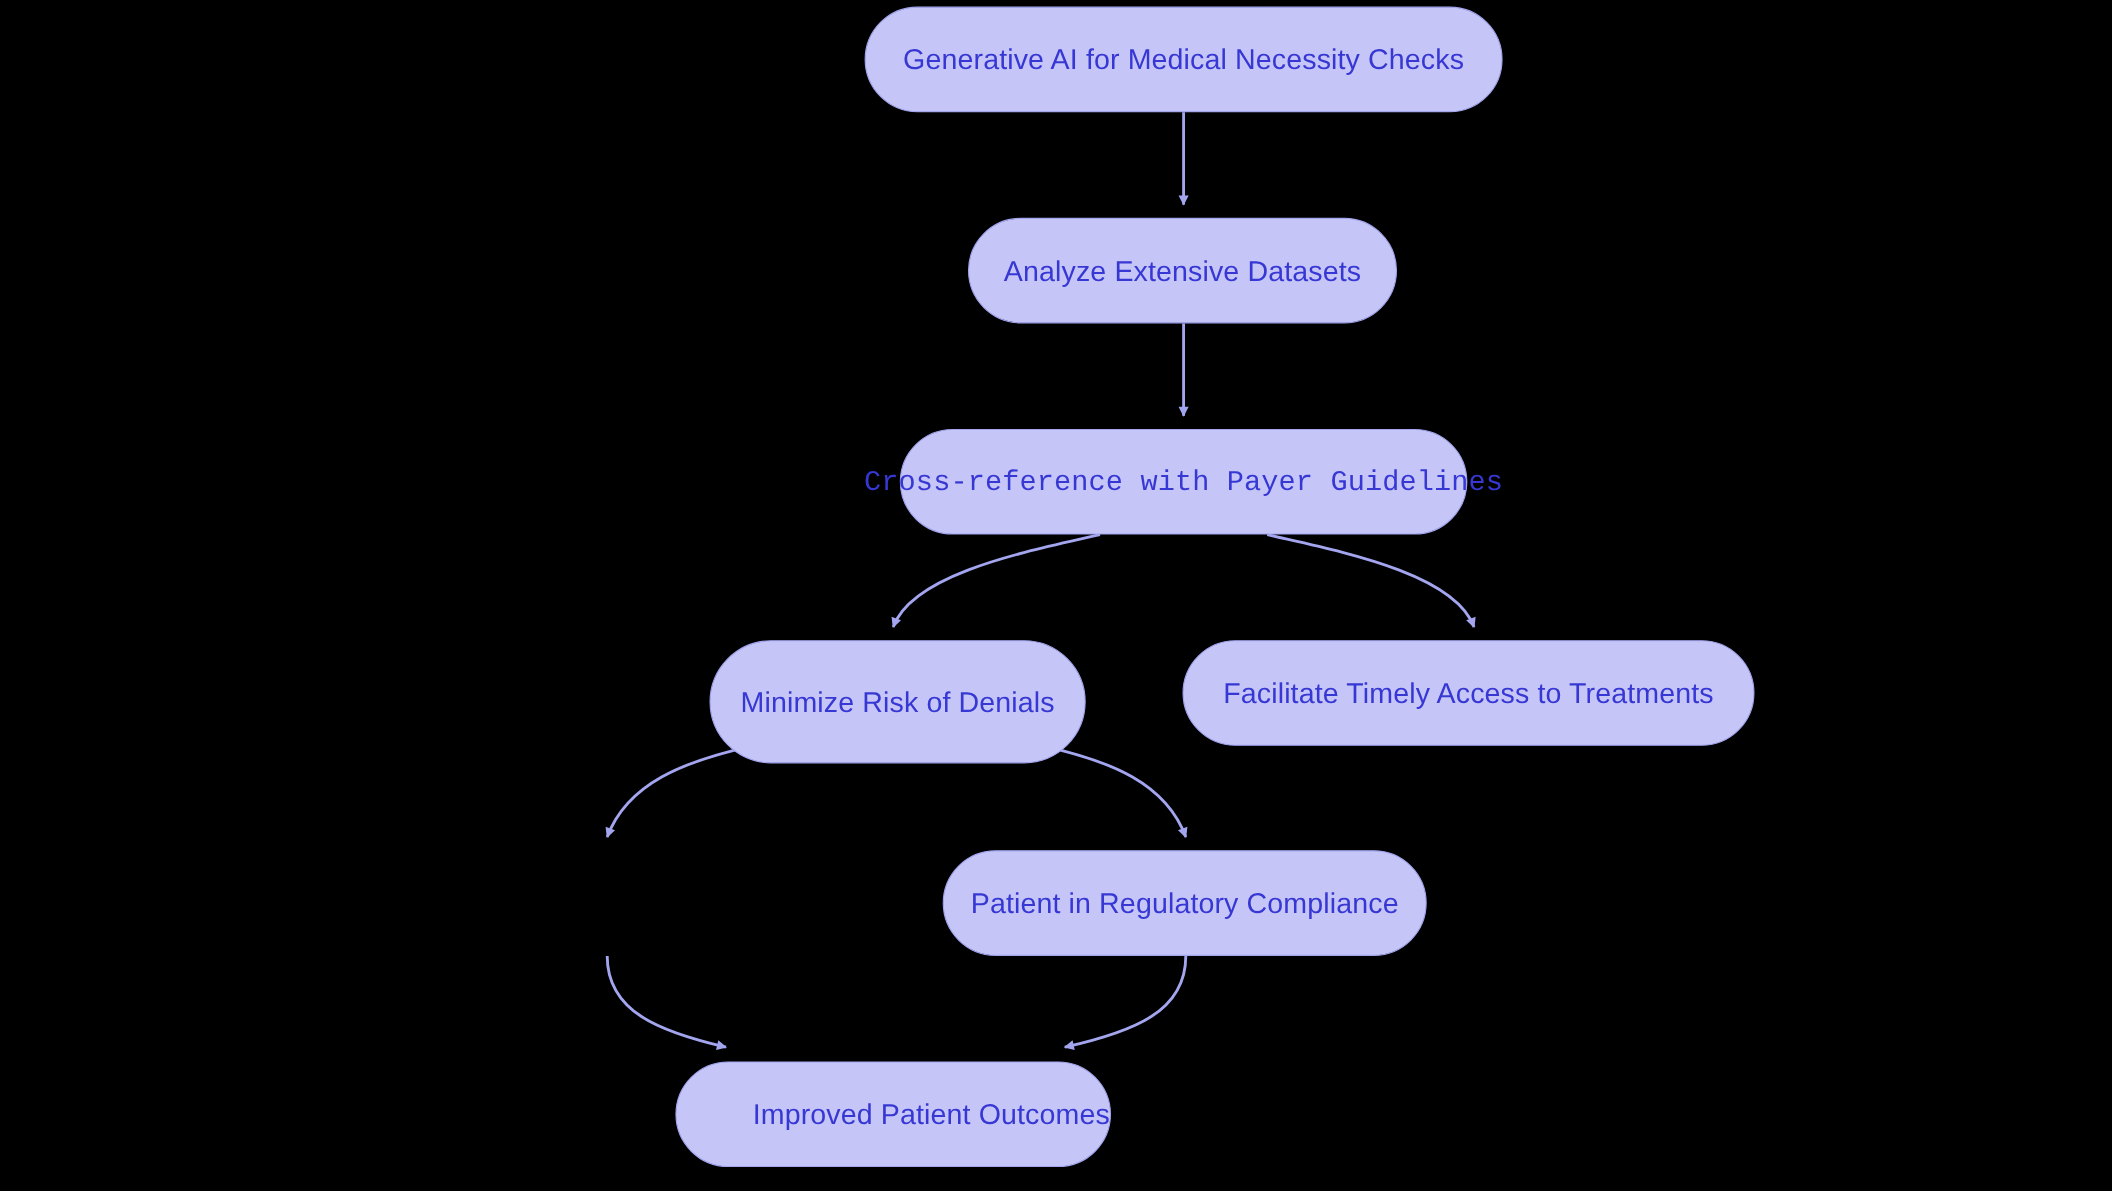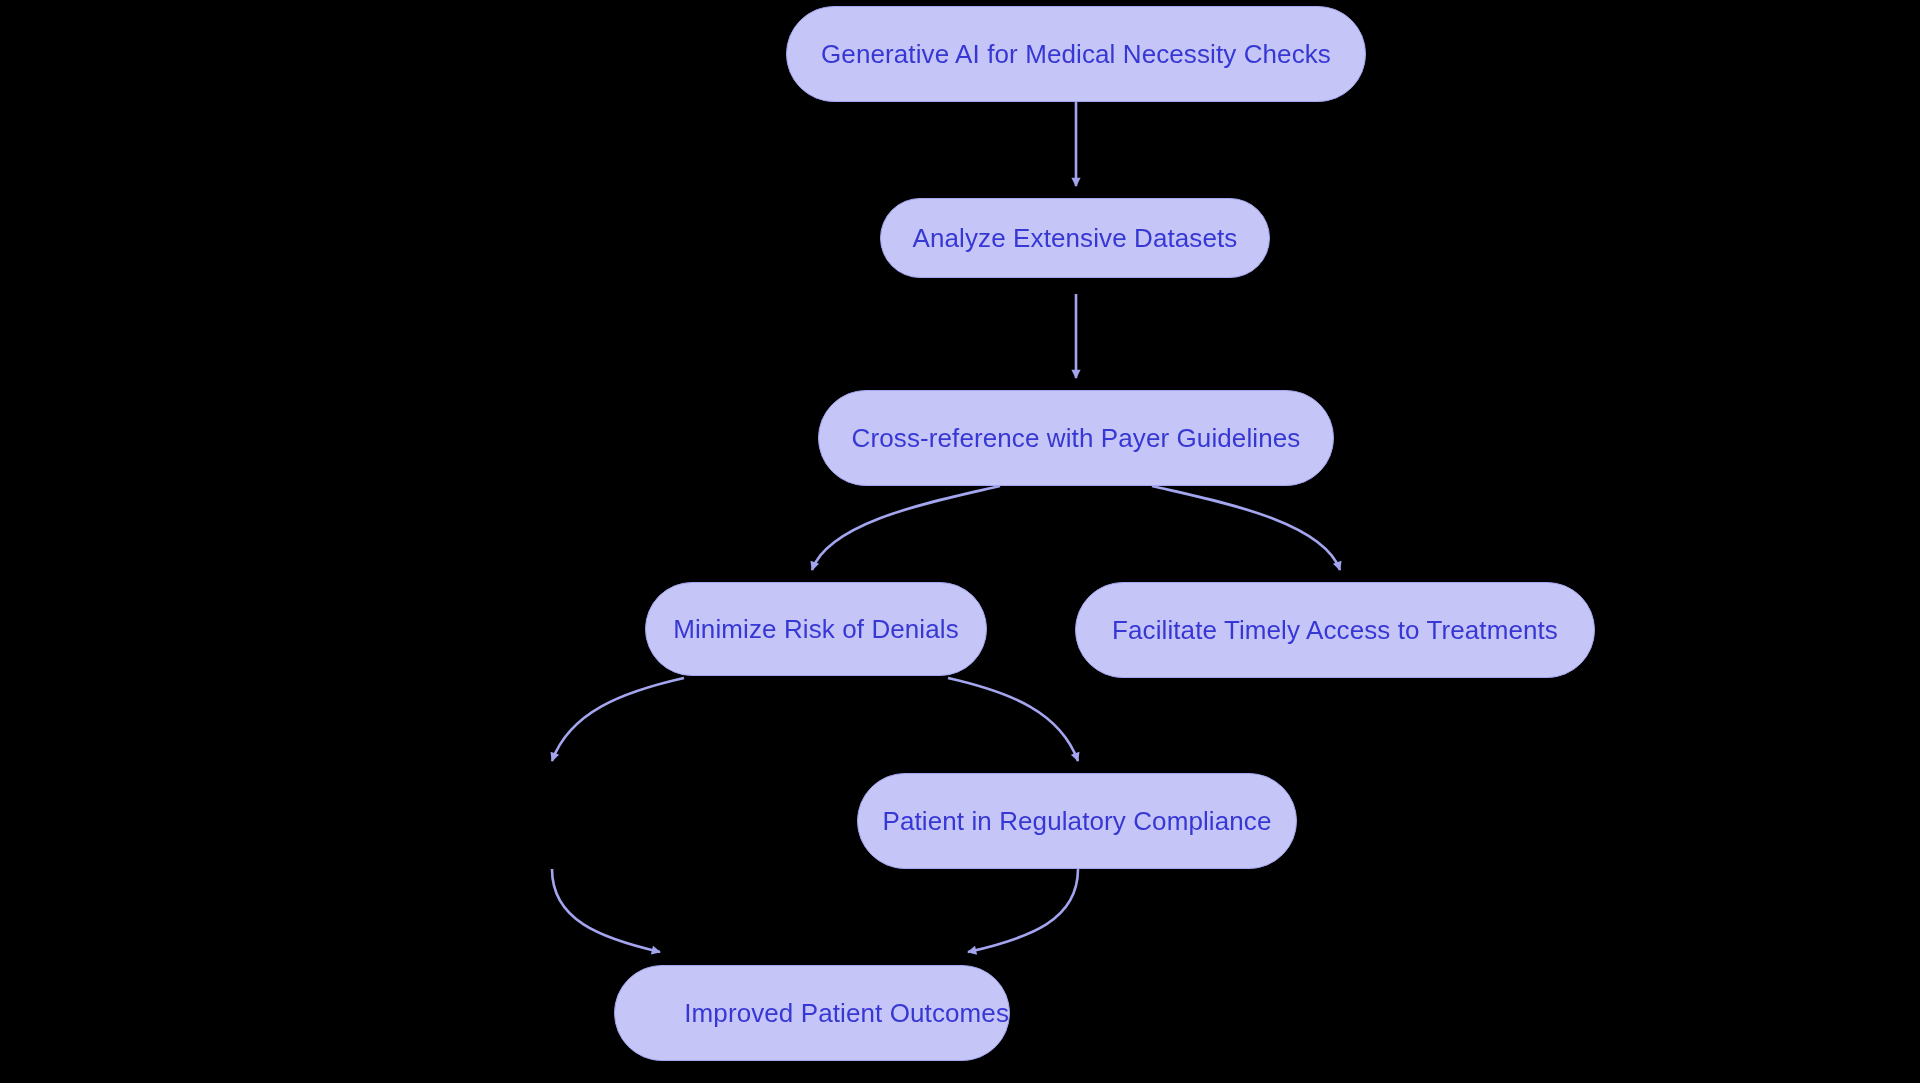--- a/index.html
+++ b/index.html
@@ -80,29 +80,29 @@
       <path d="M 552 869 C 552 920, 600 938, 660 952" marker-end="url(#arrow-head)" stroke="#a3a5ef"></path>
 
       <path d="M 1078 869 C 1078 920, 1030 938, 968 952" marker-end="url(#arrow-head)" stroke="#a3a5ef"></path>
     </g>
   </svg>
 
   <div class="node" style="left: 786px; top: 6px; width: 580px; height: 96px; background: rgb(197, 198, 247); border-color: rgb(163, 165, 239); color: rgb(55, 55, 212);">
     <span class="node-label">Generative AI for Medical Necessity Checks</span>
   </div>
 
-  <div class="node" style="left: 880px; top: 198px; width: 390px; height: 80px; background: rgb(197, 198, 247); border-color: rgb(163, 165, 239); color: rgb(55, 55, 212);">
+  <div class="node" style="left: 880px; top: 198px; width: 390px; height: 96px; background: rgb(197, 198, 247); border-color: rgb(163, 165, 239); color: rgb(55, 55, 212);">
     <span class="node-label">Analyze Extensive Datasets</span>
   </div>
 
-  <div class="node" style="left: 818px; top: 390px; width: 516px; height: 96px; background: rgb(197, 198, 247); border-color: rgb(163, 165, 239); color: rgb(55, 55, 212);">
+  <div class="node" style="left: 818px; top: 390px; width: 516px; height: 96px; background: rgb(197, 198, 247); border-color: rgb(163, 165, 239); color: rgb(55, 55, 212); font-family: Liberation Mono, monospace;">
     <span class="node-label">Cross-reference with Payer Guidelines</span>
   </div>
 
-  <div class="node" style="left: 645px; top: 582px; width: 342px; height: 94px; background: rgb(197, 198, 247); border-color: rgb(163, 165, 239); color: rgb(55, 55, 212);">
+  <div class="node" style="left: 645px; top: 582px; width: 342px; height: 112px; background: rgb(197, 198, 247); border-color: rgb(163, 165, 239); color: rgb(55, 55, 212);">
     <span class="node-label">Minimize Risk of Denials</span>
   </div>
 
   <div class="node" style="left: 1075px; top: 582px; width: 520px; height: 96px; background: rgb(197, 198, 247); border-color: rgb(163, 165, 239); color: rgb(55, 55, 212);">
     <span class="node-label">Facilitate Timely Access to Treatments</span>
   </div>
 
 
   <div class="node" style="left: 857px; top: 773px; width: 440px; height: 96px; background: rgb(197, 198, 247); border-color: rgb(163, 165, 239); color: rgb(55, 55, 212);">
     <span class="node-label">Patient in Regulatory Compliance</span>

